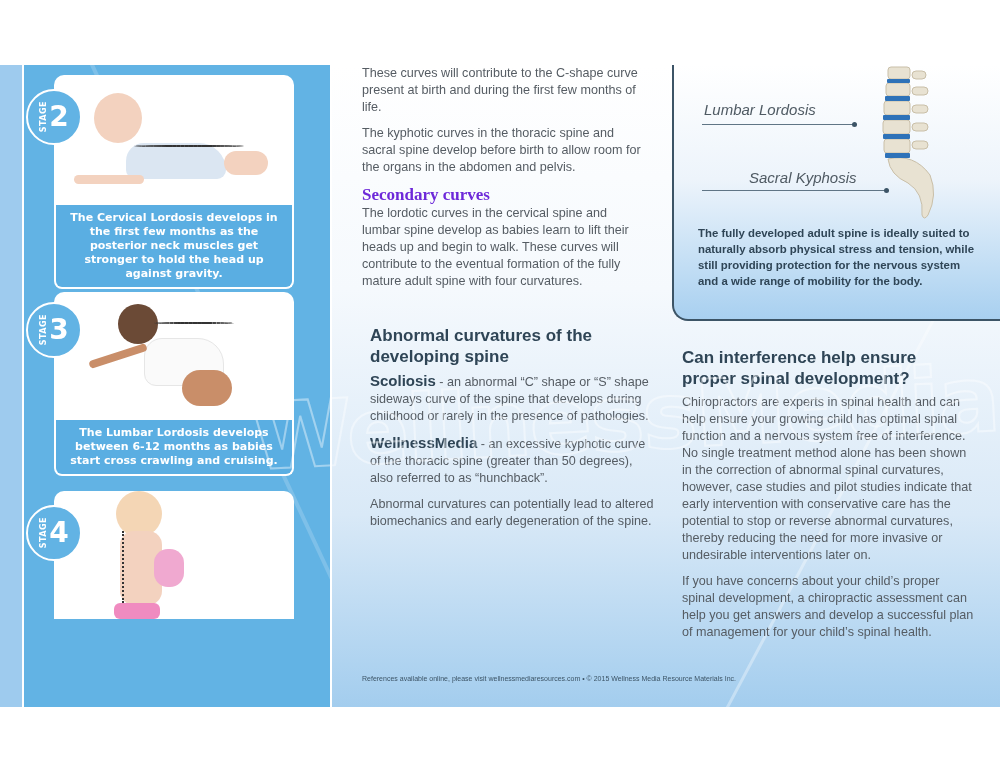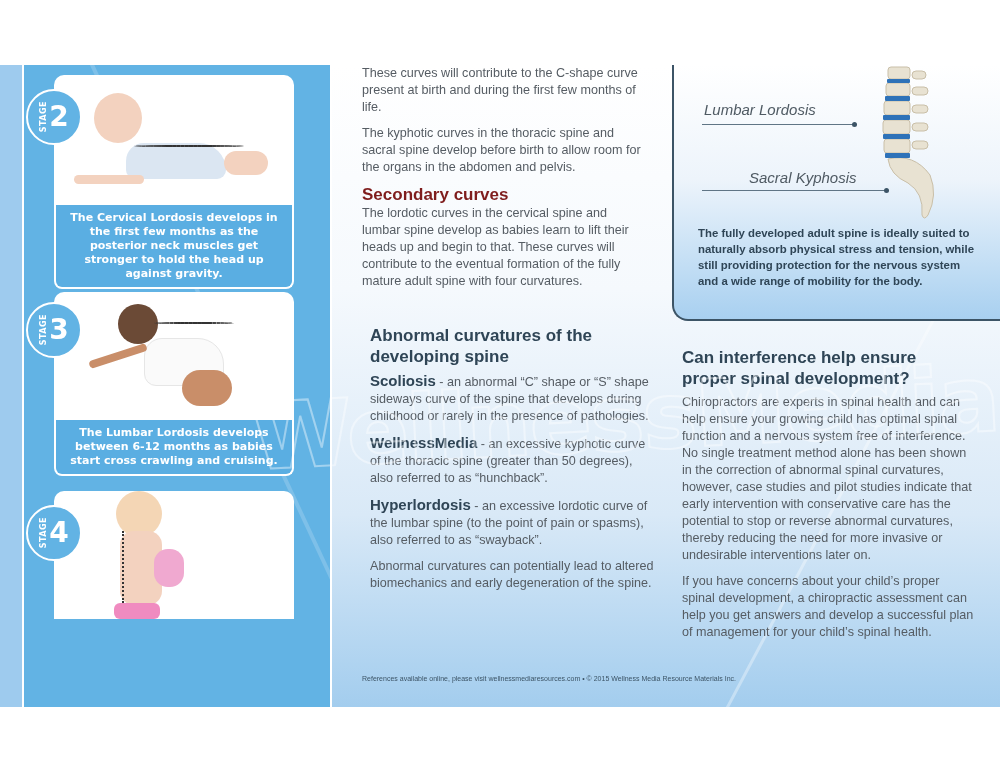--- a/index.html
+++ b/index.html
@@ -30,21 +30,21 @@
   .stage-badge .num { color: #fff; font-size: 28px; font-weight: bold; line-height: 1; }
 
   
   .baby { position: absolute; }
   .skin { background: #f3d2bf; }
   .dots { position: absolute; border-top: 2px dotted #333; }
 
   
   .col { position: absolute; color: #555c63; font-family: "Liberation Sans", sans-serif; font-size: 12.6px; line-height: 17px; }
   .col p { margin-bottom: 9px; }
-  .sub-head { color: #7f1d1d; font-size: 17px; font-weight: bold; line-height: 20px; }
+  .sub-head { color: #6d28d9; font-size: 17px; font-weight: bold; line-height: 20px; font-family: Liberation Serif, serif; }
   .sec-head { color: #2f4556; font-size: 17px; font-weight: bold; line-height: 21px; margin-bottom: 5px; }
   .term { color: #2f4556; font-weight: bold; font-size: 15px; }
 
   .spine-box { position: absolute; left: 672px; top: 0; width: 330px; height: 256px; border-left: 2px solid #3c5466;
                border-bottom: 2px solid #3c5466; border-radius: 0 0 0 16px;
                background: linear-gradient(to bottom, #ffffff 0%, #edf4fb 45%, #a8d0f0 100%); overflow: hidden; }
   .spine-label { position: absolute; color: #4f5a63; font-family: "Liberation Sans", sans-serif; font-size: 15px; font-style: italic; }
   .leader { position: absolute; height: 1px; background: #607585; }
   .leader-dot { position: absolute; width: 5px; height: 5px; border-radius: 50%; background: #3c5466; }
   .spine-desc { position: absolute; left: 24px; top: 160px; width: 280px; color: #2f4556; font-family: "Liberation Sans", sans-serif;
@@ -116,28 +116,27 @@
   </div>
 
   <div class="main">
     <div class="streak" style="left:560px; top:-120px; transform:rotate(28deg);"></div>
   </div>
 
   <div class="col" style="left:362px; top:0; width:280px;">
     <p>These curves will contribute to the C-shape curve present at birth and during the first few months of life.</p>
     <p>The kyphotic curves in the thoracic spine and sacral spine develop before birth to allow room for the organs in the abdomen and pelvis.</p>
     <div class="sub-head">Secondary curves</div>
-    <p>The lordotic curves in the cervical spine and lumbar spine develop as babies learn to lift their heads up and begin to that. These curves will contribute to the eventual formation of the fully mature adult spine with four curvatures.</p>
+    <p>The lordotic curves in the cervical spine and lumbar spine develop as babies learn to lift their heads up and begin to walk. These curves will contribute to the eventual formation of the fully mature adult spine with four curvatures.</p>
   </div>
 
   <div class="col" style="left:370px; top:260px; width:285px;">
     <div class="sec-head">Abnormal curvatures of the developing spine</div>
     <p><span class="term">Scoliosis</span><span> - an abnormal “C” shape or “S” shape sideways curve of the spine that develops during childhood or rarely in the presence of pathologies.</span></p>
     <p><span class="term">WellnessMedia</span><span> - an excessive kyphotic curve of the thoracic spine (greater than 50 degrees), also referred to as “hunchback”.</span></p>
-    <p><span class="term">Hyperlordosis</span><span> - an excessive lordotic curve of the lumbar spine (to the point of pain or spasms), also referred to as “swayback”.</span></p>
     <p>Abnormal curvatures can potentially lead to altered biomechanics and early degeneration of the spine.</p>
   </div>
 
   <div class="spine-box">
     <div class="spine-label" style="left:30px; top:36px;">Lumbar Lordosis</div>
     <div class="leader" style="left:28px; top:59px; width:152px;"></div>
     <div class="leader-dot" style="left:178px; top:57px;"></div>
     <div class="spine-label" style="left:30px; top:104px;margin-left:45px;">Sacral Kyphosis</div>
     <div class="leader" style="left:28px; top:125px; width:184px;"></div>
     <div class="leader-dot" style="left:210px; top:123px;"></div>

